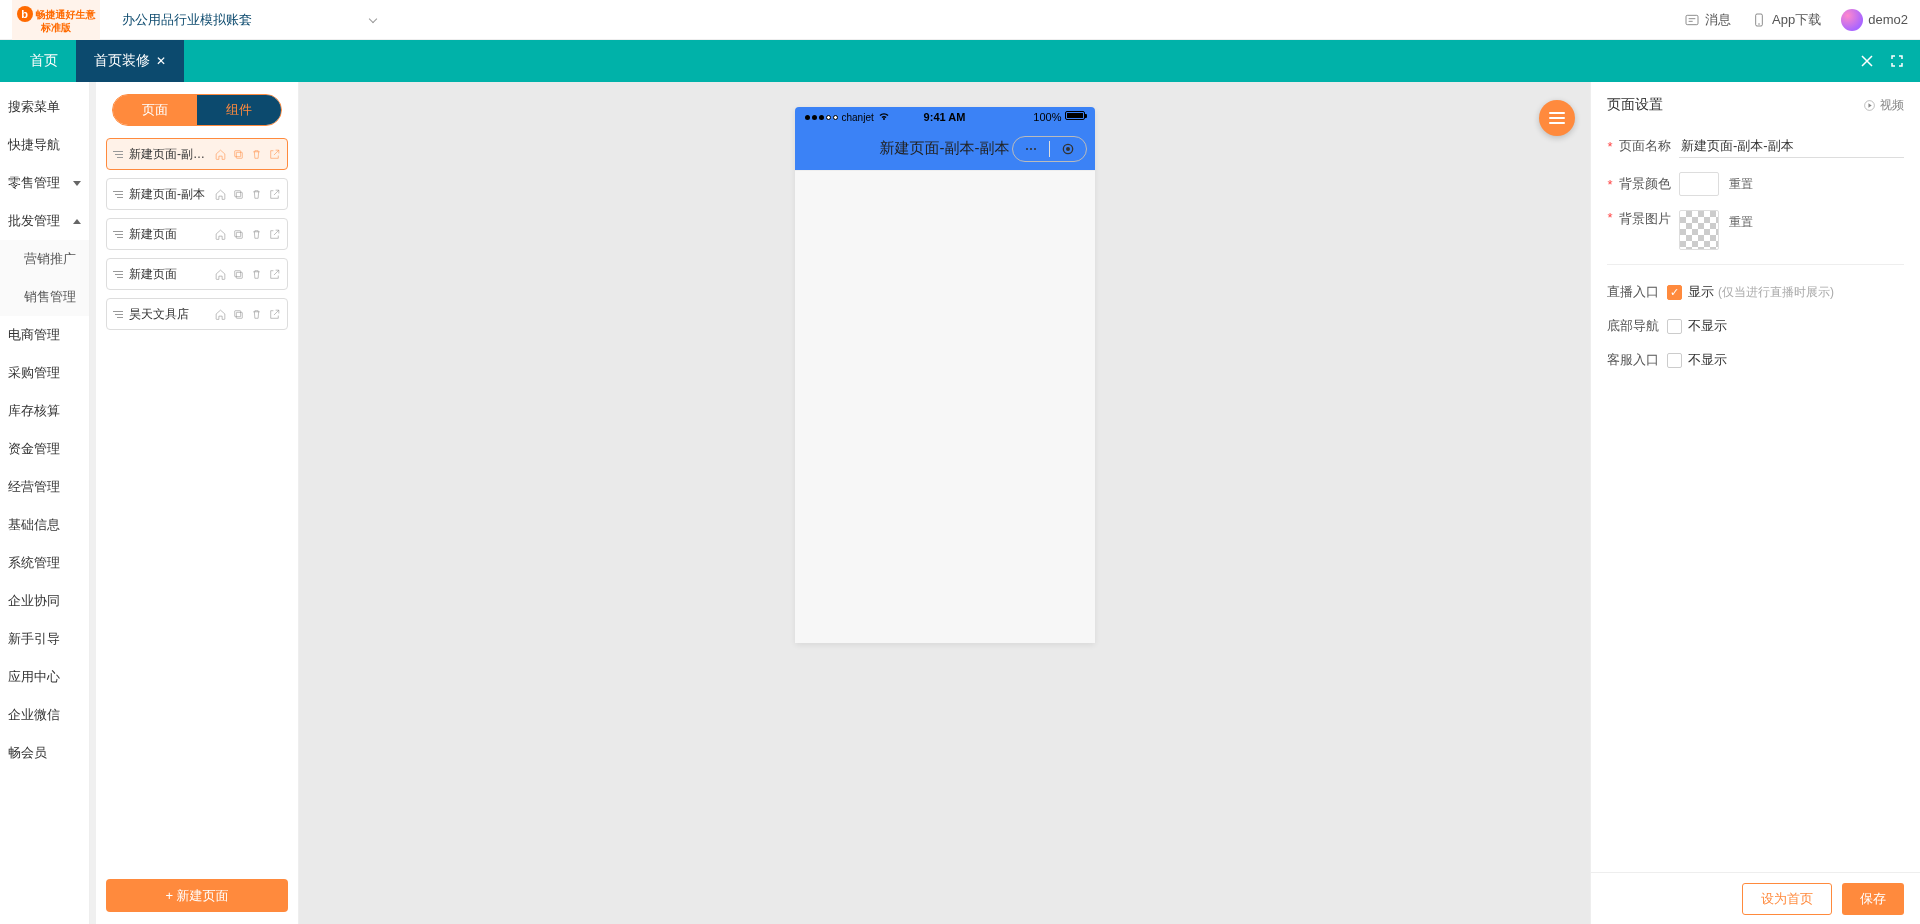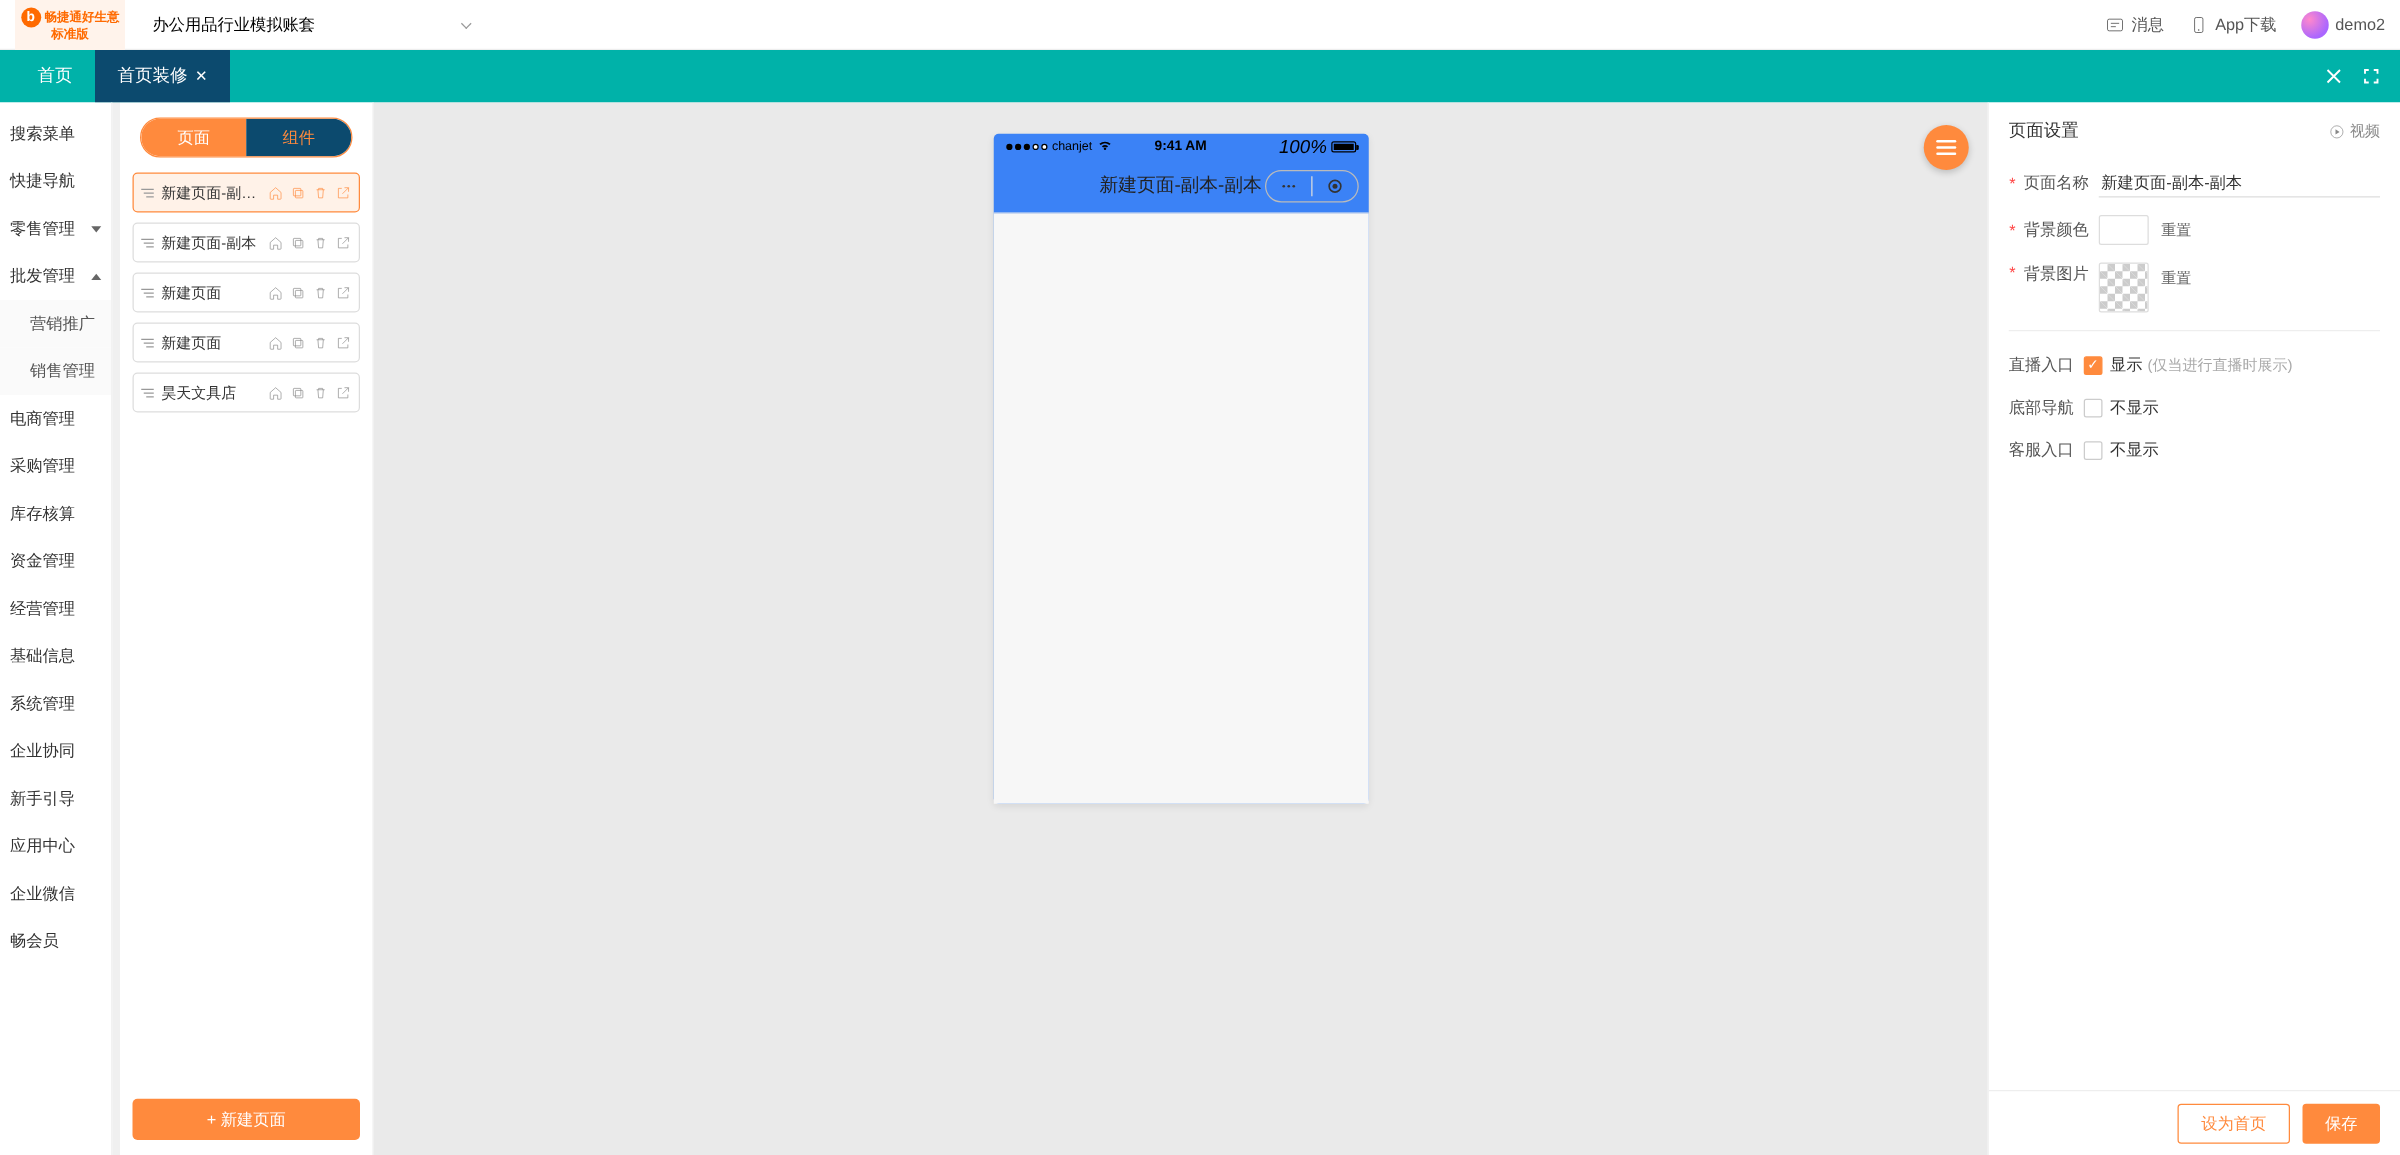--- a/index.html
+++ b/index.html
@@ -4,21 +4,21 @@
   <style>
     * { box-sizing: border-box; margin: 0; padding: 0; }
     body { font-family: -apple-system, BlinkMacSystemFont, "PingFang SC", "Microsoft YaHei", sans-serif; font-size: 13px; color: #333; background: #fff; overflow: hidden; }
 
     .top-header { height: 40px; display: flex; align-items: center; padding: 0 12px; border-bottom: 1px solid #eee; }
     .logo-box { width: 88px; height: 40px; background: #FFF3EB; display: flex; flex-direction: column; align-items: center; justify-content: center; line-height: 1.1; }
     .logo-top { display: flex; align-items: center; gap: 3px; }
     .logo-circle { width: 16px; height: 16px; border-radius: 50%; background: #FF6A00; position: relative; display: flex; align-items: center; justify-content: center; color: #fff; font-weight: bold; font-size: 11px; }
     .logo-text { color: #FF6A00; font-size: 10px; font-weight: 600; }
     .logo-sub { color: #FF6A00; font-size: 10px; font-weight: 600; }
-    .account-select { margin-left: 22px; color: #000000; display: flex; align-items: center; gap: 24px; cursor: pointer; }
+    .account-select { margin-left: 22px; color: #0c4a6e; display: flex; align-items: center; gap: 24px; cursor: pointer; }
     .chev-down-sm { display:inline-block; width:6px; height:6px; border-right:1px solid #999; border-bottom:1px solid #999; transform: rotate(45deg); margin-bottom:2px; }
     .top-right { margin-left: auto; display: flex; align-items: center; gap: 20px; color: #555; }
     .top-right .item { display: flex; align-items: center; gap: 5px; cursor: pointer; }
     .icon-box { width: 16px; height: 16px; stroke: #555; fill:none; }
     .avatar { width: 22px; height: 22px; border-radius: 50%; background: radial-gradient(circle at 30% 30%, #f8c, #a6f 70%); }
 
     .tab-bar { height: 42px; background: #00B2A9; display: flex; align-items: center; padding-left: 12px; }
     .tab-bar .tab { padding: 0 18px; height: 100%; display: flex; align-items: center; gap: 6px; color: #fff; font-size: 14px; cursor: pointer; }
     .tab-bar .tab.active { background: #0c4a6e; }
     .tab-close { font-size: 12px; }
@@ -53,21 +53,21 @@
     .canvas-area { flex: 1; background: #EAEAEA; position: relative; display:flex; align-items:flex-start; justify-content:center; padding-top: 25px; overflow:auto; }
     .phone { width: 300px; background: #3b82f6; border-radius: 4px; box-shadow: 0 2px 6px rgba(0,0,0,0.08); }
     .phone-status { height: 20px; display: flex; align-items: center; padding: 0 10px; font-size: 10px; color:#000; }
     .signal-dots { display:flex; gap:2px; align-items:center; margin-right:4px;}
     .sd { width:5px; height:5px; border-radius:50%; background:#000; }
     .sd.empty{ background:#fff; border:1px solid #000; }
     .carrier { margin-right:4px;}
     .wifi { font-size:11px; }
     .time { position:absolute; left:0; right:0; text-align:center; font-size:11px; font-weight:600; color:#000; }
     .phone-status { position:relative; }
-    .batt-wrap { margin-left:auto; display:flex; align-items:center; gap:3px; font-size:15px;font-style:italic;}
+    .batt-wrap { margin-left:auto; display:flex; gap:3px; font-size:11px;}
     .battery { width:20px; height:9px; border:1px solid #000; border-radius:2px; position:relative; }
     .battery::after{ content:""; position:absolute; right:-3px; top:2px; width:2px; height:4px; background:#000; border-radius:0 1px 1px 0;}
     .battery .fill{ position:absolute; left:1px; top:1px; bottom:1px; right:1px; background:#000;}
 
     .phone-header { height: 44px; display: flex; align-items: center; justify-content: center; position: relative; border-bottom: 1px solid #eee; }
     .phone-title { font-size: 15px; color:#222; }
     .capsule { position: absolute; right: 8px; display: flex; align-items: center; border:1px solid #bbb; border-radius: 20px; height:26px; overflow:hidden;}
     .capsule .cbtn { width:36px; display:flex; align-items:center; justify-content:center; height:100%;}
     .capsule .sep { width:1px; height:16px; background:#ddd;}
     .capsule svg{ width:16px; height:16px; }

